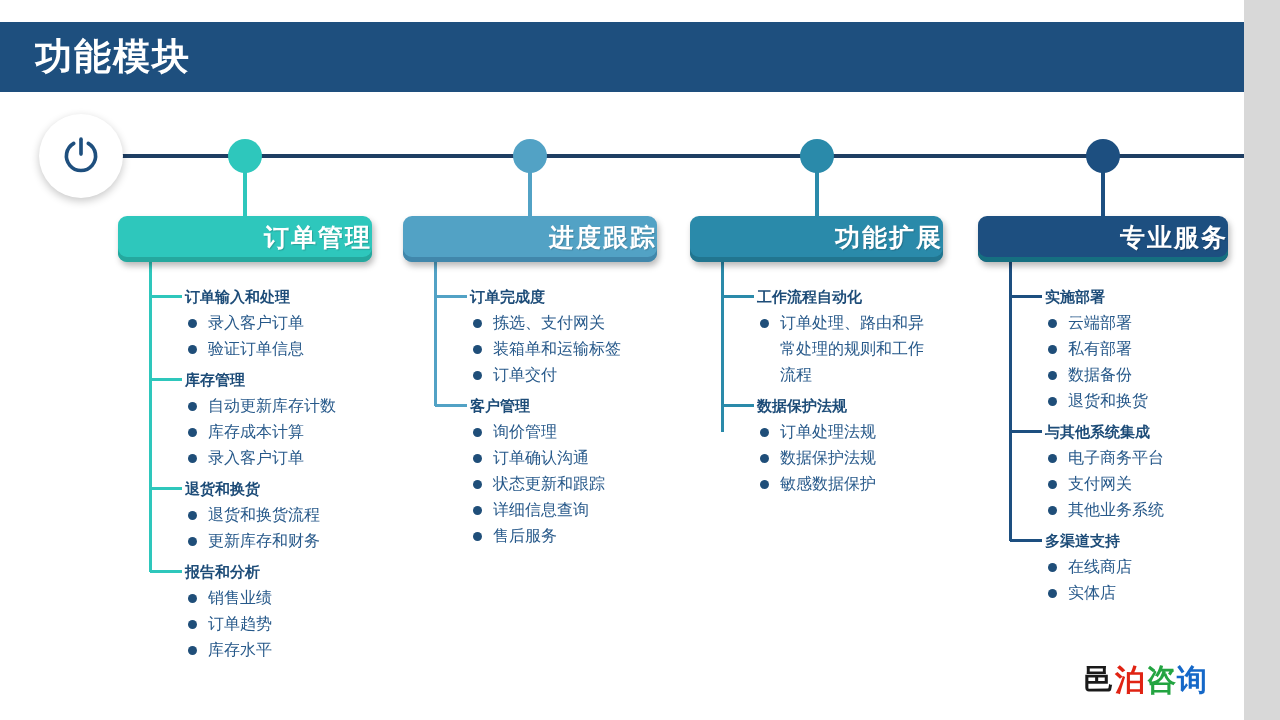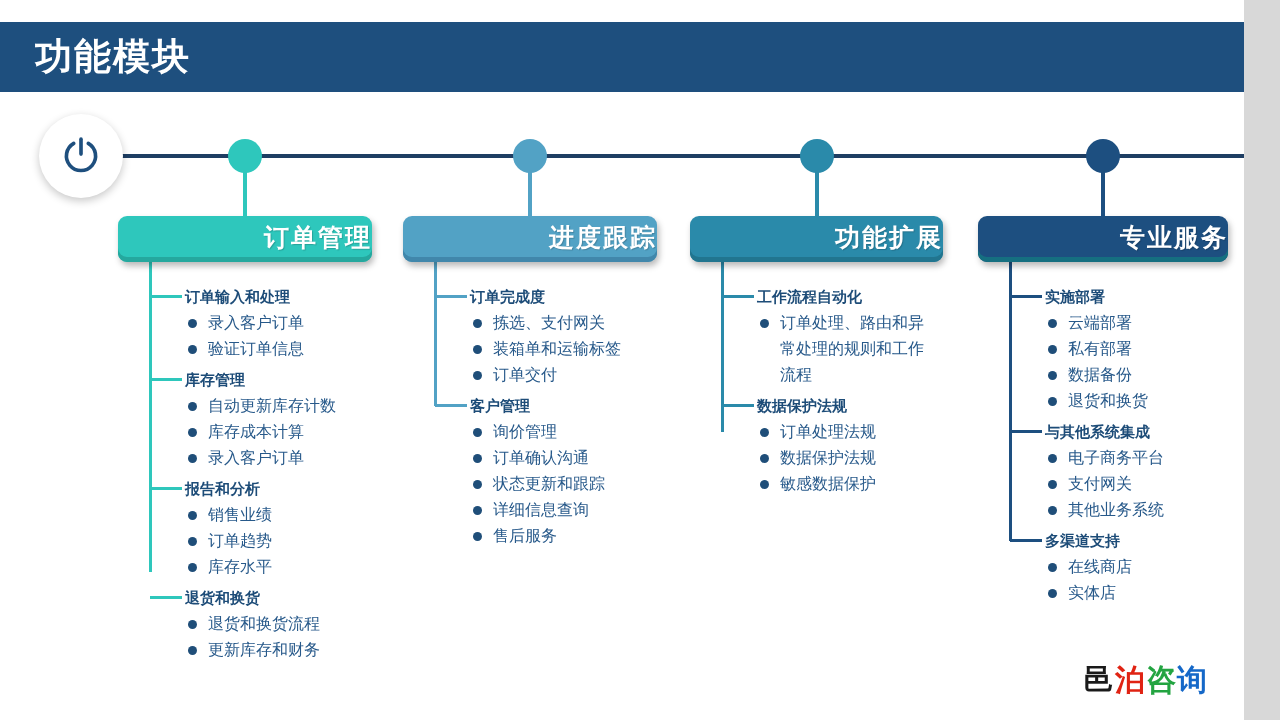--- a/index.html
+++ b/index.html
@@ -112,32 +112,32 @@
   </div>
           <div class="section">
     <div class="section-title">库存管理</div>
     <ul class="items">
               <li class="item">自动更新库存计数</li>
               <li class="item">库存成本计算</li>
               <li class="item">录入客户订单</li>
             </ul>
   </div>
           <div class="section">
+    <div class="section-title">退货和换货</div>
+    <ul class="items">
+              <li class="item">退货和换货流程</li>
+              <li class="item">更新库存和财务</li>
+            </ul>
+  </div>
+          <div class="section">
     <div class="section-title">报告和分析</div>
     <ul class="items">
               <li class="item">销售业绩</li>
               <li class="item">订单趋势</li>
               <li class="item">库存水平</li>
-            </ul>
-  </div>
-          <div class="section">
-    <div class="section-title">退货和换货</div>
-    <ul class="items">
-              <li class="item">退货和换货流程</li>
-              <li class="item">更新库存和财务</li>
             </ul>
   </div>
         </div>
   </div>
       <div class="column" style="left: 403px; width: 254px; --col: #52a2c5; --col-dark: #4187ab;">
     <div class="col-box">
       <span class="col-title">进度跟踪</span>
     </div>
     <div class="spine" style="height: 146px;"></div>
     <div class="sections">

